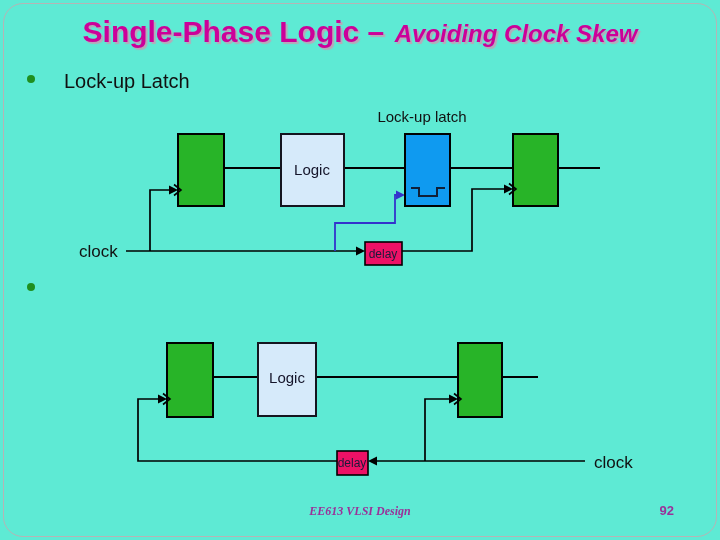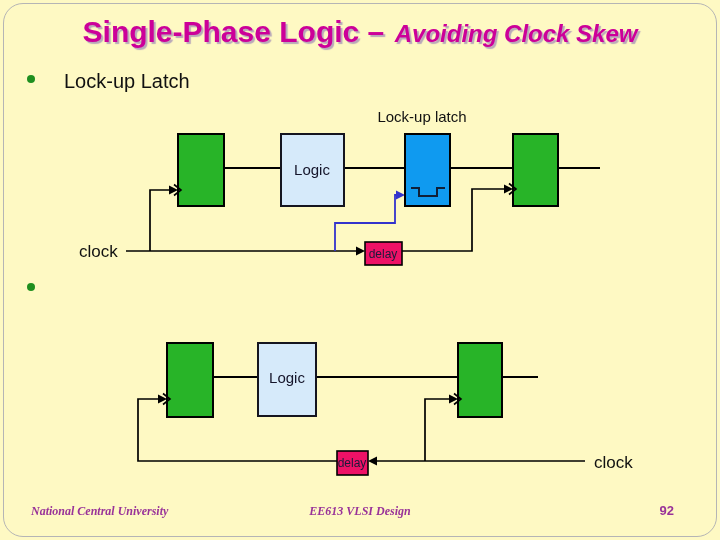--- a/index.html
+++ b/index.html
@@ -1,17 +1,17 @@
 <!DOCTYPE html>
 <html style="--title: #cc0099; --latch-green: #28b428; --latch-blue: #0f9af0; --logic-fill: #d6eafa; --delay-fill: #ee1166; --wire-blue: #3333cc; --bullet-green: #1f8f1f; --footer-purple: #993399;"><head>
 <meta charset="utf-8">
 <style>
   html,body { margin:0; padding:0; background:#fff; }
   .slide {
-    position:relative; width:720px; height:540px; background:#fef9c3;
+    position:relative; width:720px; height:540px; background:#5eead4;
     font-family:"Liberation Sans", sans-serif; overflow:hidden;
   }
   .slide-border {
     position:absolute; left:3px; top:3px; right:3px; bottom:3px;
     border:1.5px solid #b5b5b5; border-radius:20px; pointer-events:none;
   }
   .title {
     position:absolute; top:15px; left:0; width:720px; text-align:center;
     color:var(--title,#cc0099); white-space:nowrap;
     text-shadow:2px 2px 1px #b9a8b9;
@@ -133,16 +133,15 @@
       <text class="lbl-logic" x="287" y="383" text-anchor="middle">Logic</text>
       <text class="lbl-clock" x="594" y="468">clock</text>
     </g>
 
     <g>
       <rect class="box-delay" x="337" y="451" width="31" height="24"></rect>
       <text class="lbl-delay" x="352" y="467" text-anchor="middle">delay</text>
     </g>
   </svg>
 
-  <span class="footer-left">National Central University</span>
   <span class="footer-center">EE613 VLSI Design</span>
   <span class="footer-page">92</span>
 </div>
 
 </body></html>

